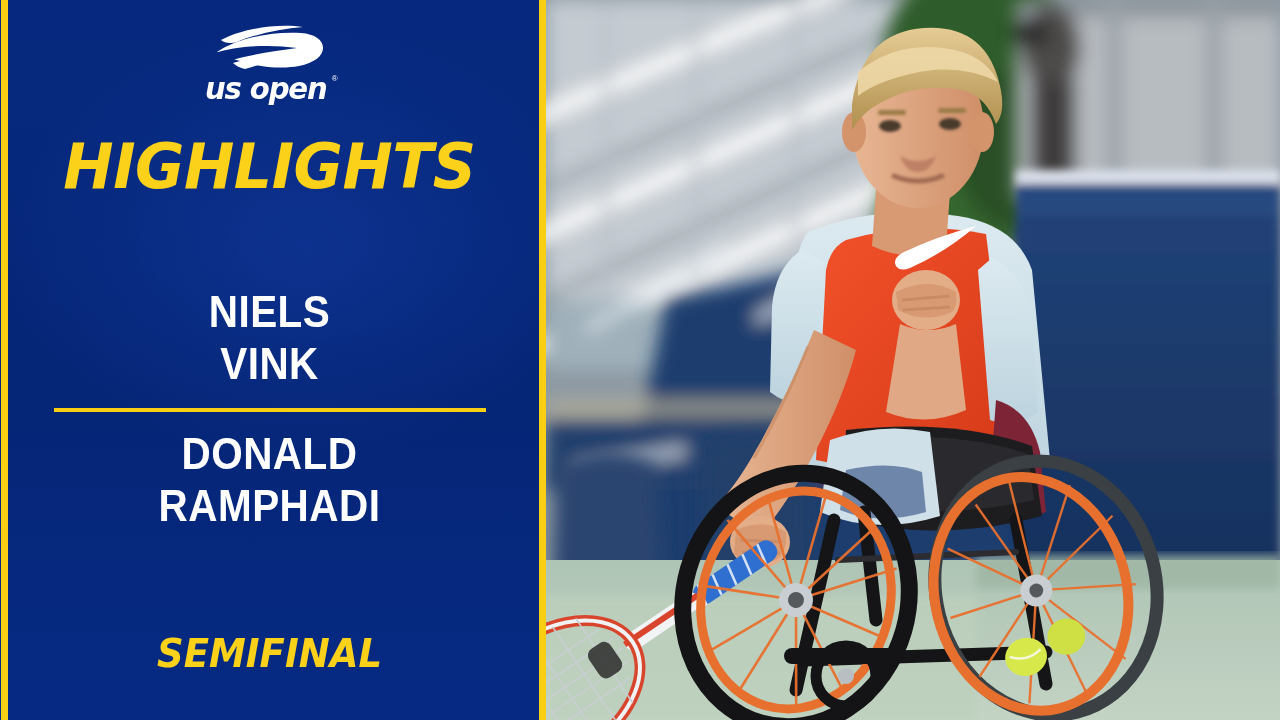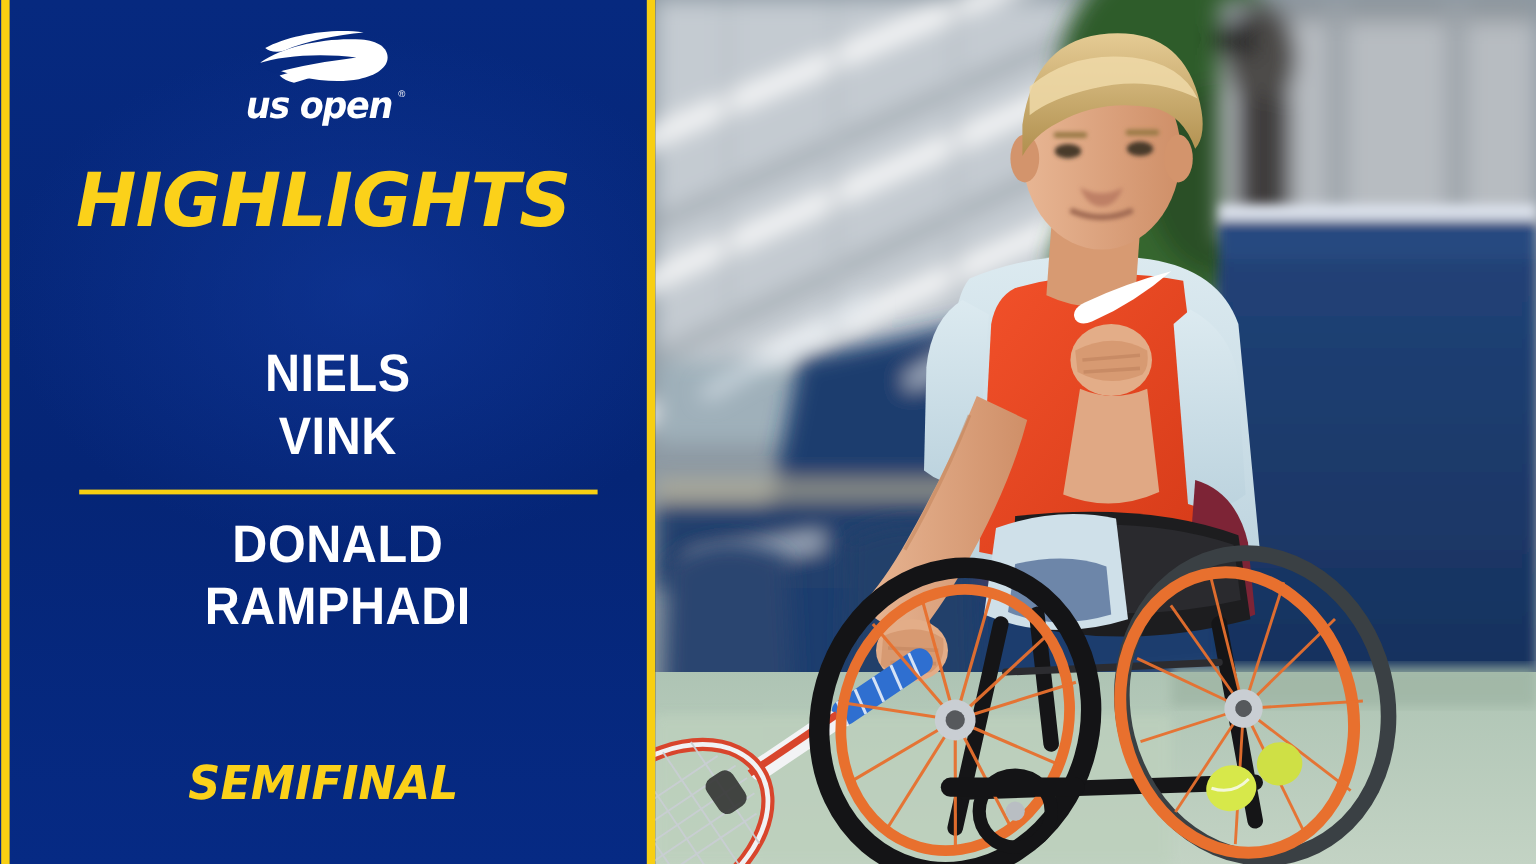--- a/index.html
+++ b/index.html
@@ -102,21 +102,21 @@
     font-weight: bold;
     font-style: italic;
     letter-spacing: -0.5px;
     line-height: 1;
     transform: scaleX(0.97);
   }
 
   
   .matchup {
     position: absolute;
-    left: 12px; top: 286px;
+    left: 0; top: 286px;
     width: 539px;
   }
   .player {
     text-align: center;
     color: #ffffff;
     font-family: "Liberation Sans", sans-serif;
     font-weight: bold;
     font-size: 44px;
     line-height: 52px;
     letter-spacing: 0.5px;

